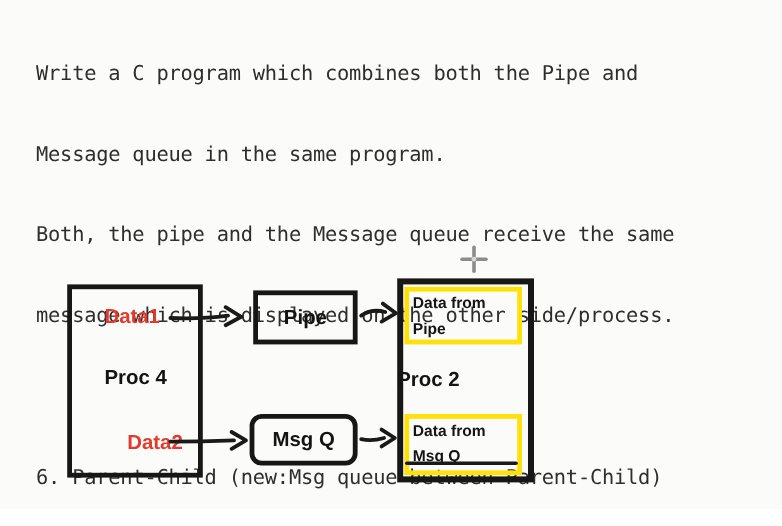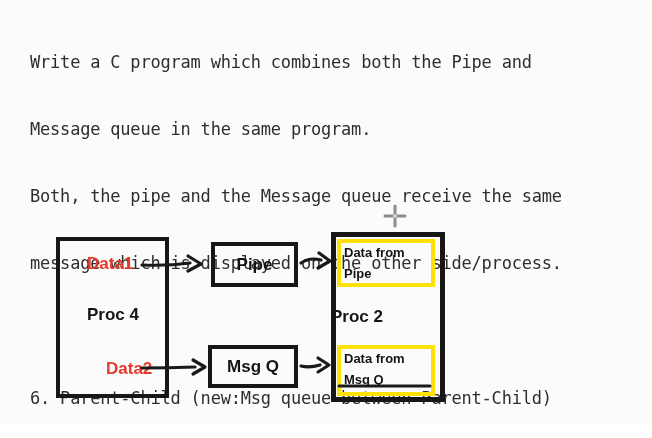--- a/index.html
+++ b/index.html
@@ -12,21 +12,21 @@
     position:absolute;left:30px;top:6px;
     font-family:"DejaVu Sans Mono",monospace;
     font-size:17px;line-height:22.4px;color:#2e2e2e;
     white-space:pre;letter-spacing:-0.2px;
   }
   .tline{min-height:22.4px;}
   
   .box{position:absolute;box-sizing:border-box;border:4px solid #171717;}
   #proc1-box{left:56px;top:237px;width:113px;height:161px;}
   #pipe-box{left:211px;top:242px;width:87px;height:45px;display:flex;align-items:center;justify-content:center;}
-  #msgq-box{left:208px;top:345px;width:90px;height:43px;display:flex;align-items:center;justify-content:center;}
+  #msgq-box{left:208px;top:345px;width:90px;height:43px;display:flex;align-items:center;justify-content:center;border-radius:10px;}
   #proc2-box{left:331px;top:232px;width:114px;height:170px;border-width:5px;}
   .ybox{position:absolute;box-sizing:border-box;border:4px solid #ffe10a;padding:0 0 0 3px;
         font-weight:bold;font-size:13px;line-height:20.5px;color:#141414;}
   #yellow1{left:337px;top:239px;width:98px;height:48px;}
   #yellow2{left:337px;top:345px;width:98px;height:51px;}
   .dlabel{position:absolute;font-weight:bold;font-size:17px;color:#141414;line-height:18px;}
   .red{color:#e33a2c;}
   #data1-label{left:87px;top:255px;}
   #proc1-label{left:87px;top:306px;}
   #data2-label{left:90px;top:360px;margin-left:16px;}

